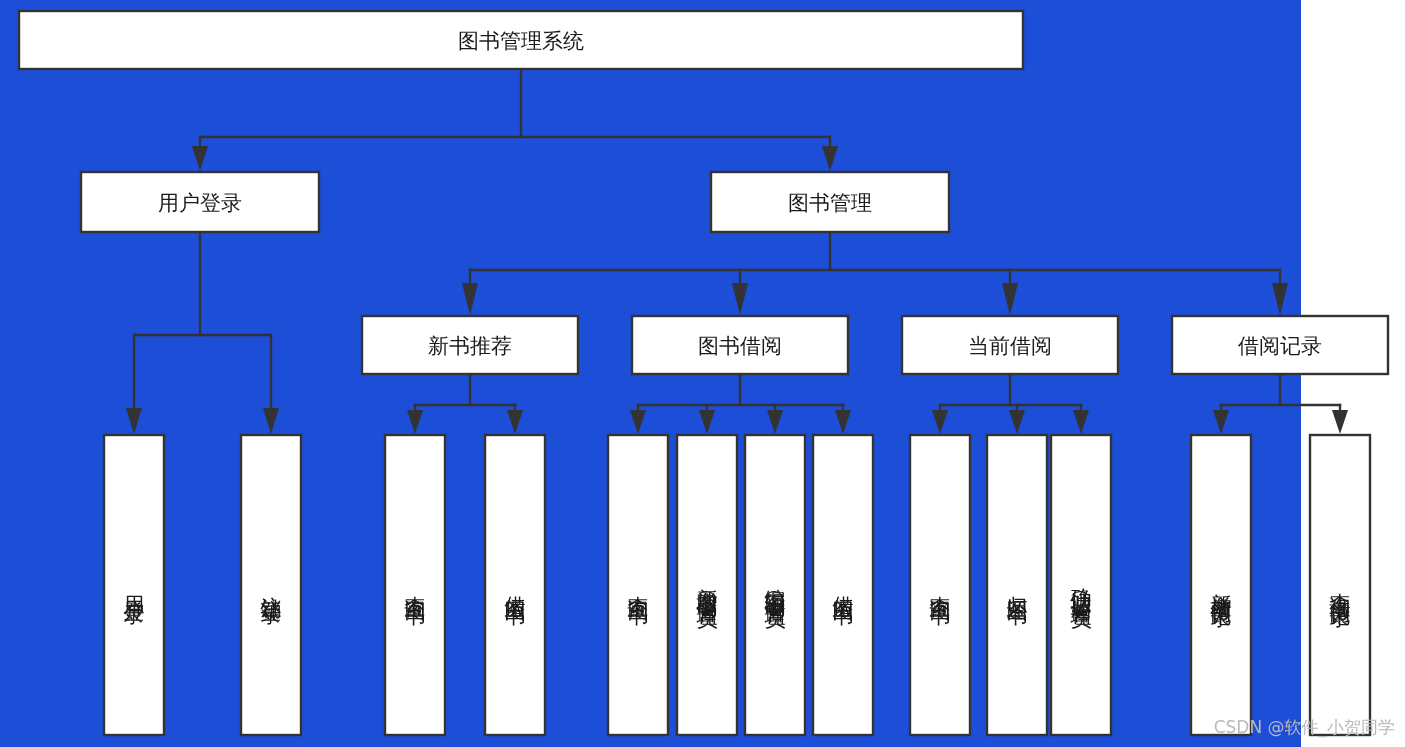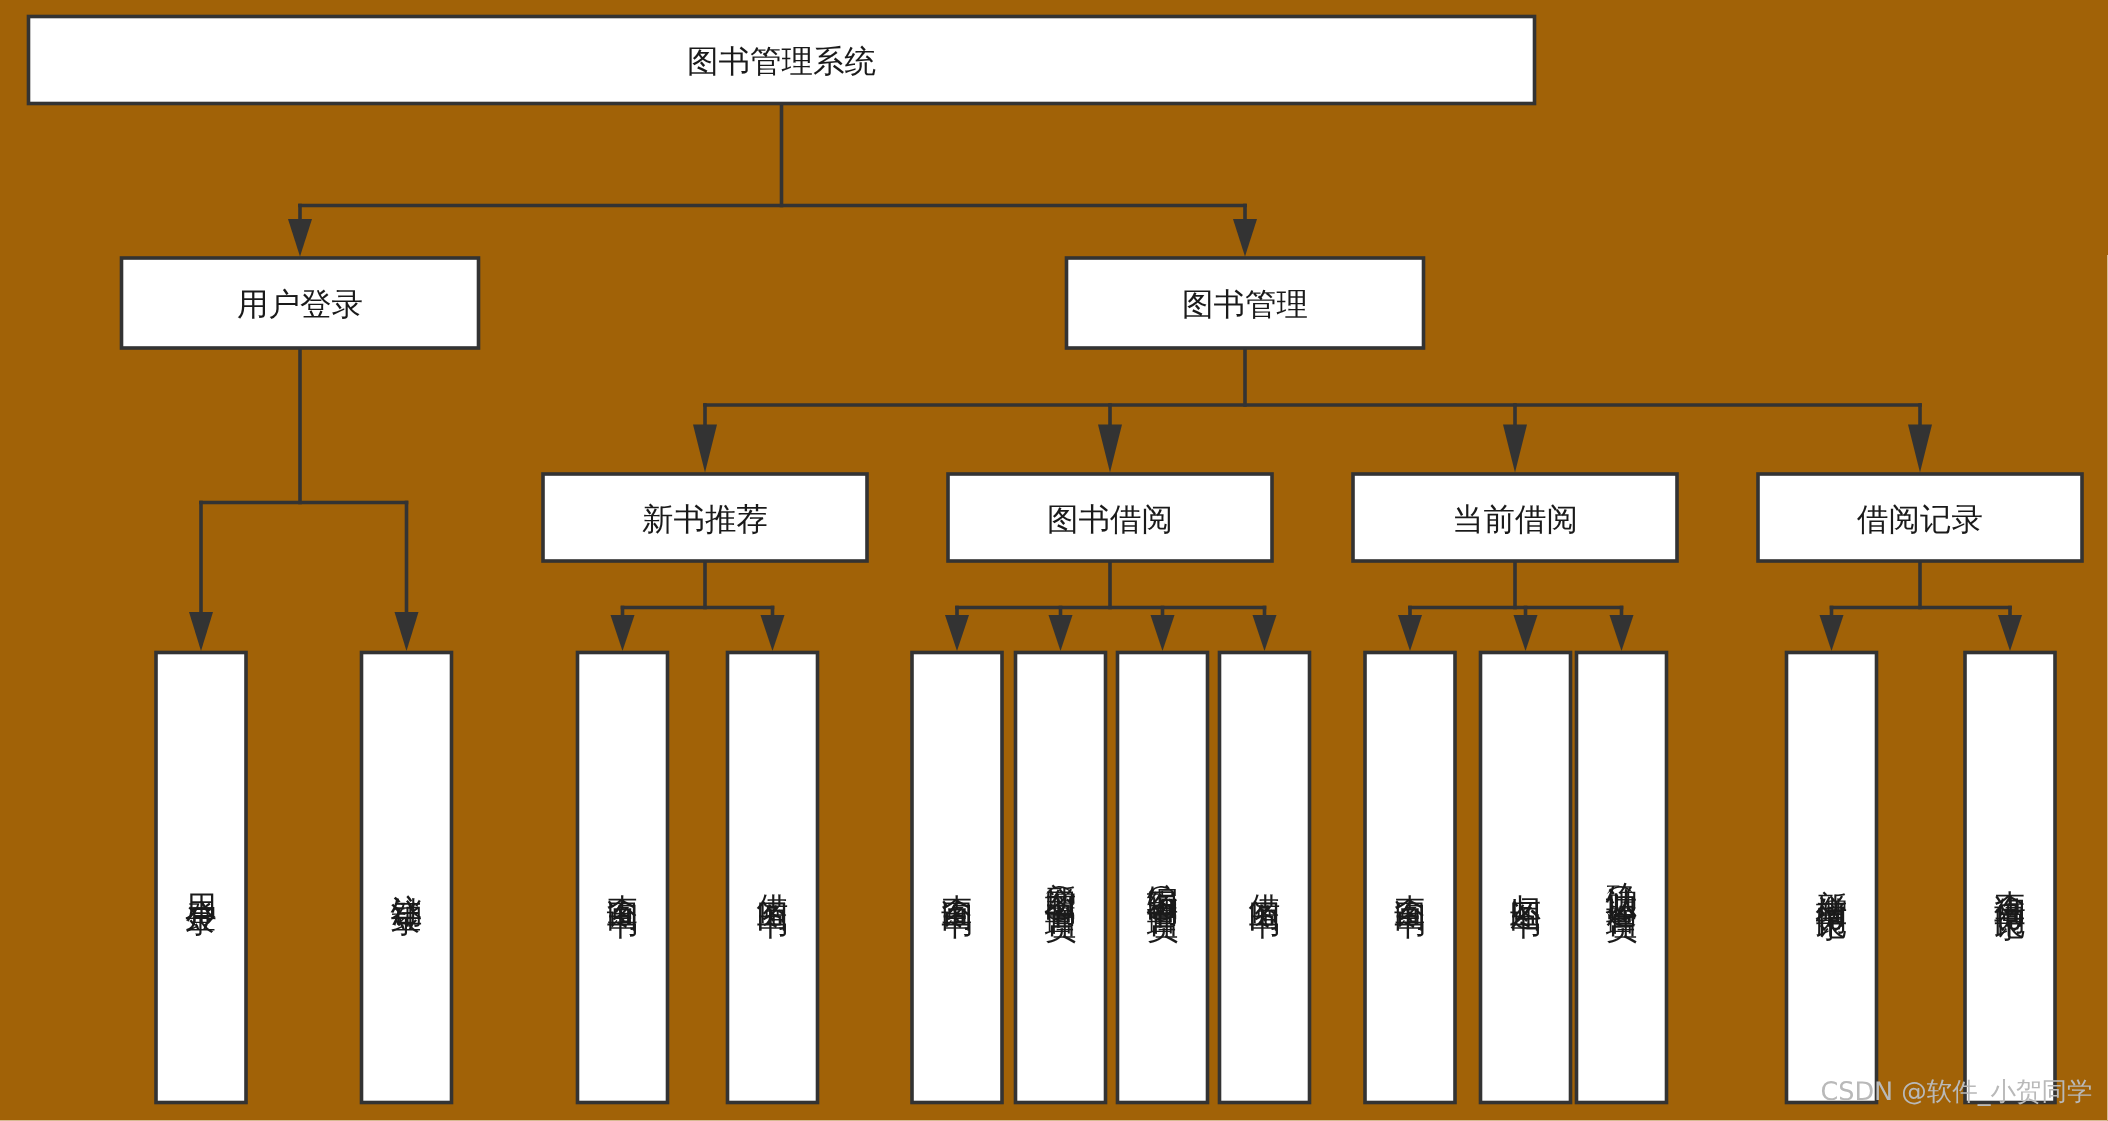--- a/index.html
+++ b/index.html
@@ -8,23 +8,23 @@
     background: #ffffff;
   }
   body {
     width: 1405px;
     height: 747px;
     overflow: hidden;
     font-family: "DejaVu Sans", "Liberation Sans", sans-serif;
   }
   #diagram-root {
     position: relative;
-    width: 1405px;
+    width: 1301px;
     height: 747px;
-    background: #a16207;
+    background: #1d4ed8;
   }
   svg#tree-svg {
     position: absolute;
     left: 0;
     top: 0;
     width: 1405px;
     height: 747px;
   }
   .node-box {
     fill: #ffffff;

